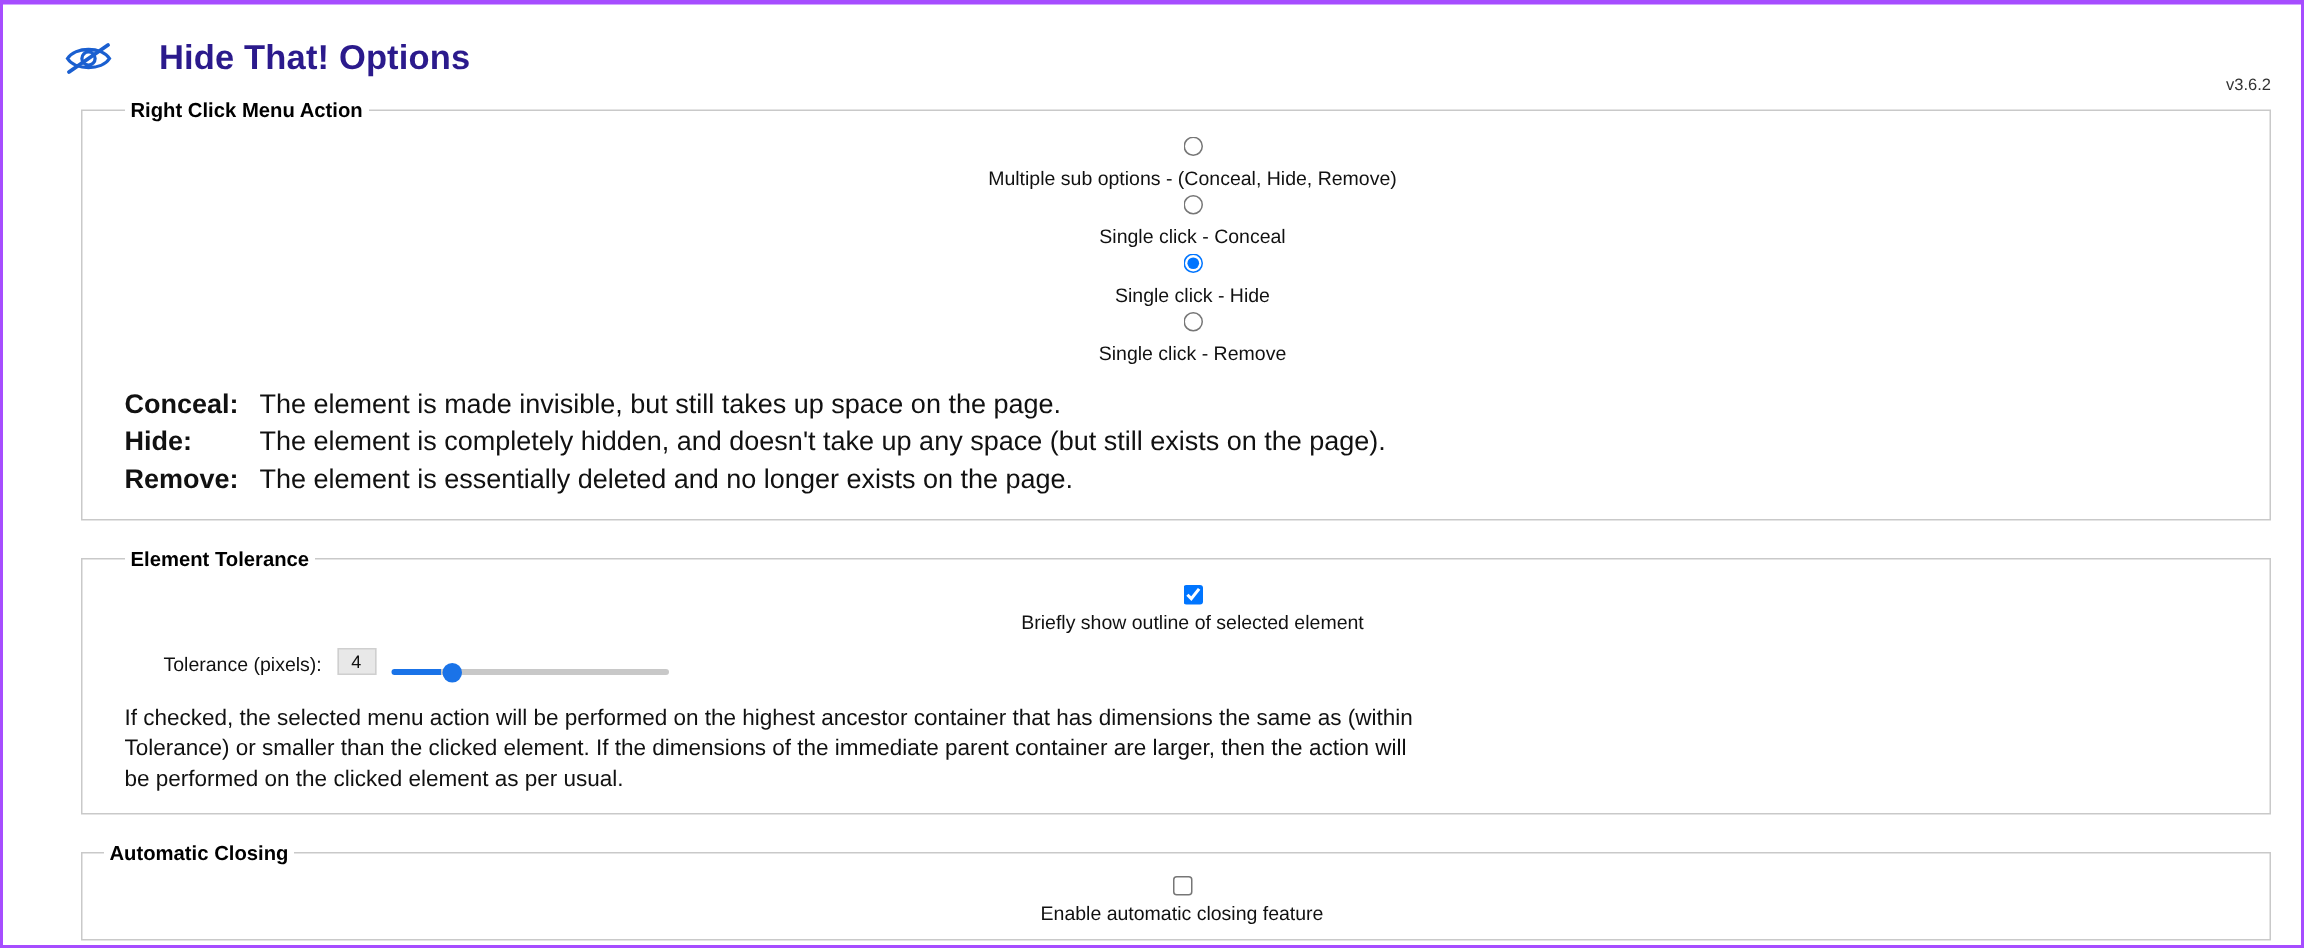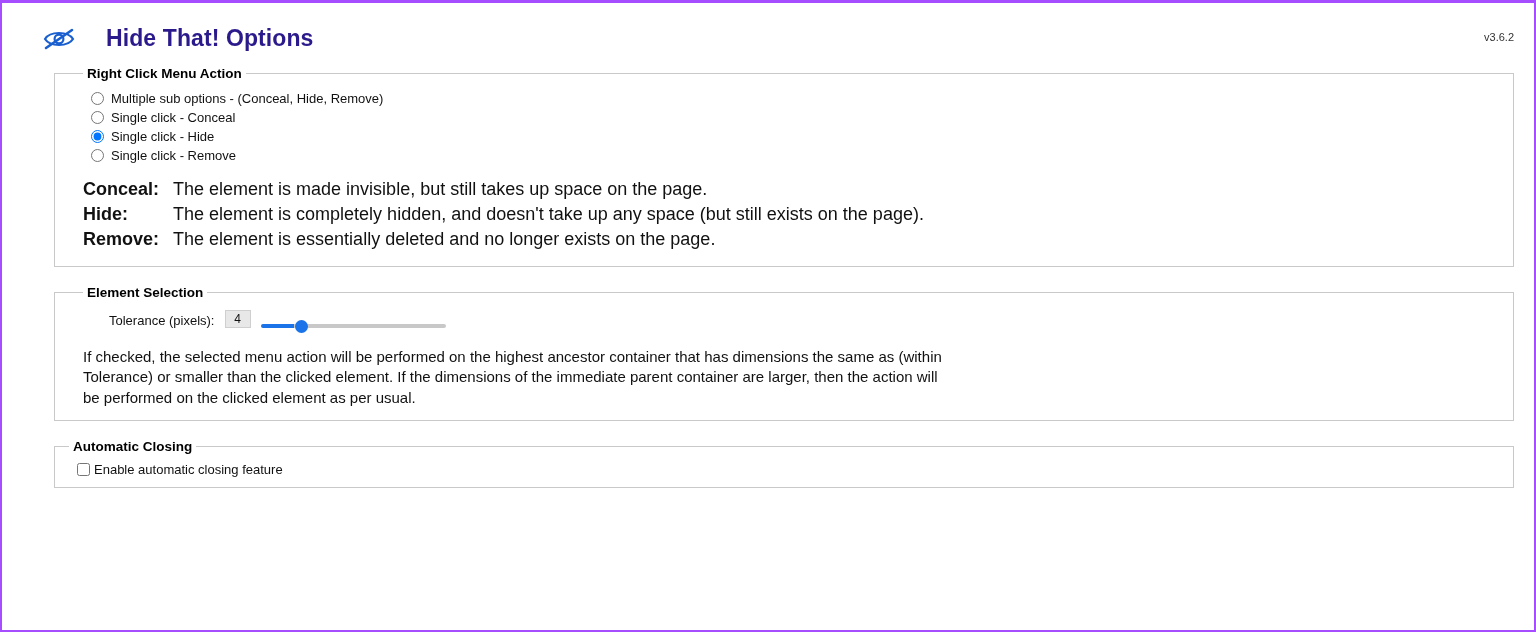--- a/index.html
+++ b/index.html
@@ -37,21 +37,21 @@
   }
   .title {
     font-size: 23px;
     font-weight: bold;
     color: #2b1a8c;
     letter-spacing: 0.1px;
   }
   .version {
     position: absolute;
     right: 20px;
-    top: 28px;
+    top: 48px;
     font-size: 11px;
     color: #333;
   }
   fieldset {
     border: 1px solid #c9c9c9;
     margin: 0 0 18px 22px;
     padding: 10px 14px 12px 28px;
     box-sizing: border-box;
   }
   legend {
@@ -59,20 +59,21 @@
     font-size: 13.5px;
     padding: 0 4px;
     color: #000;
   }
   .radio-row, .check-row {
     display: flex;
     align-items: center;
     gap: 7px;
     margin: 0 0 4px 8px;
     font-size: 13px;
+    flex-direction: column;
   }
   .check-row {
     margin-bottom: 10px;
     gap: 4px;
   }
   input[type="radio"], input[type="checkbox"] {
     margin: 0;
     width: 13px;
     height: 13px;
   }
@@ -205,22 +206,26 @@
       </tr>
       <tr>
         <td class="desc-term">Remove:</td>
         <td>The element is essentially deleted and no longer exists on the page.</td>
       </tr>
     </tbody>
       </table>
   </fieldset>
 
   <fieldset>
-    <legend>Element Selection</legend>
-
+    <legend>Element Tolerance</legend>
+
+    <div class="check-row">
+      <input type="checkbox" checked="" style="">
+      <span>Briefly show outline of selected element</span>
+    </div>
 
 
     <div class="tolerance-row">
       <span>Tolerance (pixels):</span>
       <span class="tolerance-value">4</span>
       <input type="range" min="0" max="20" value="4" style="">
     </div>
 
     <div class="helper-text">If checked, the selected menu action will be performed on the highest ancestor container that has dimensions the same as (within Tolerance) or smaller than the clicked element. If the dimensions of the immediate parent container are larger, then the action will be performed on the clicked element as per usual.</div>
   </fieldset>

